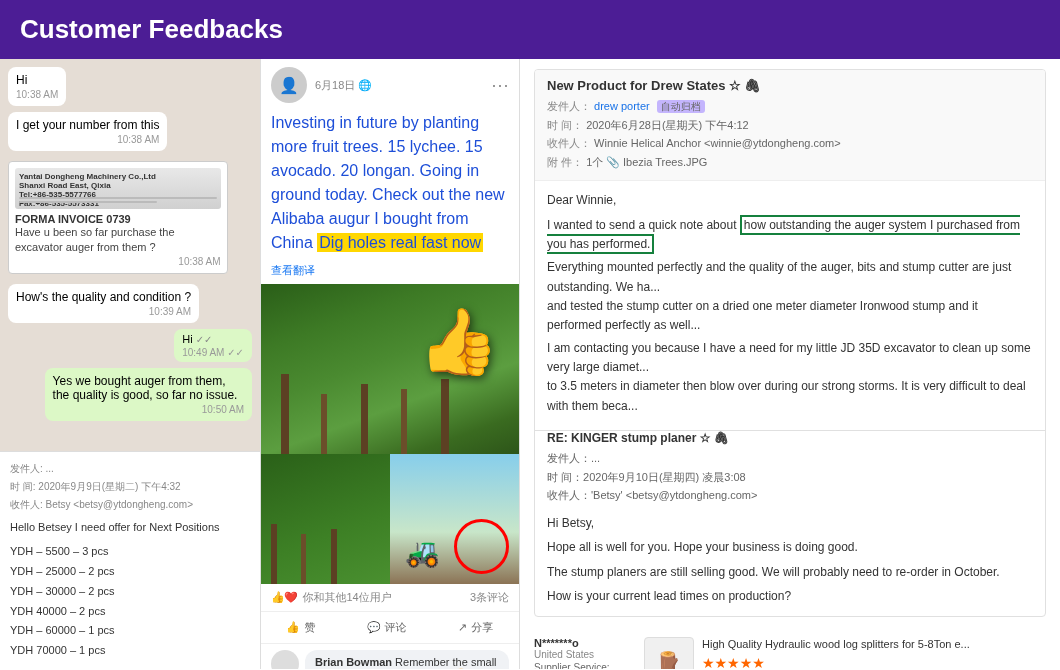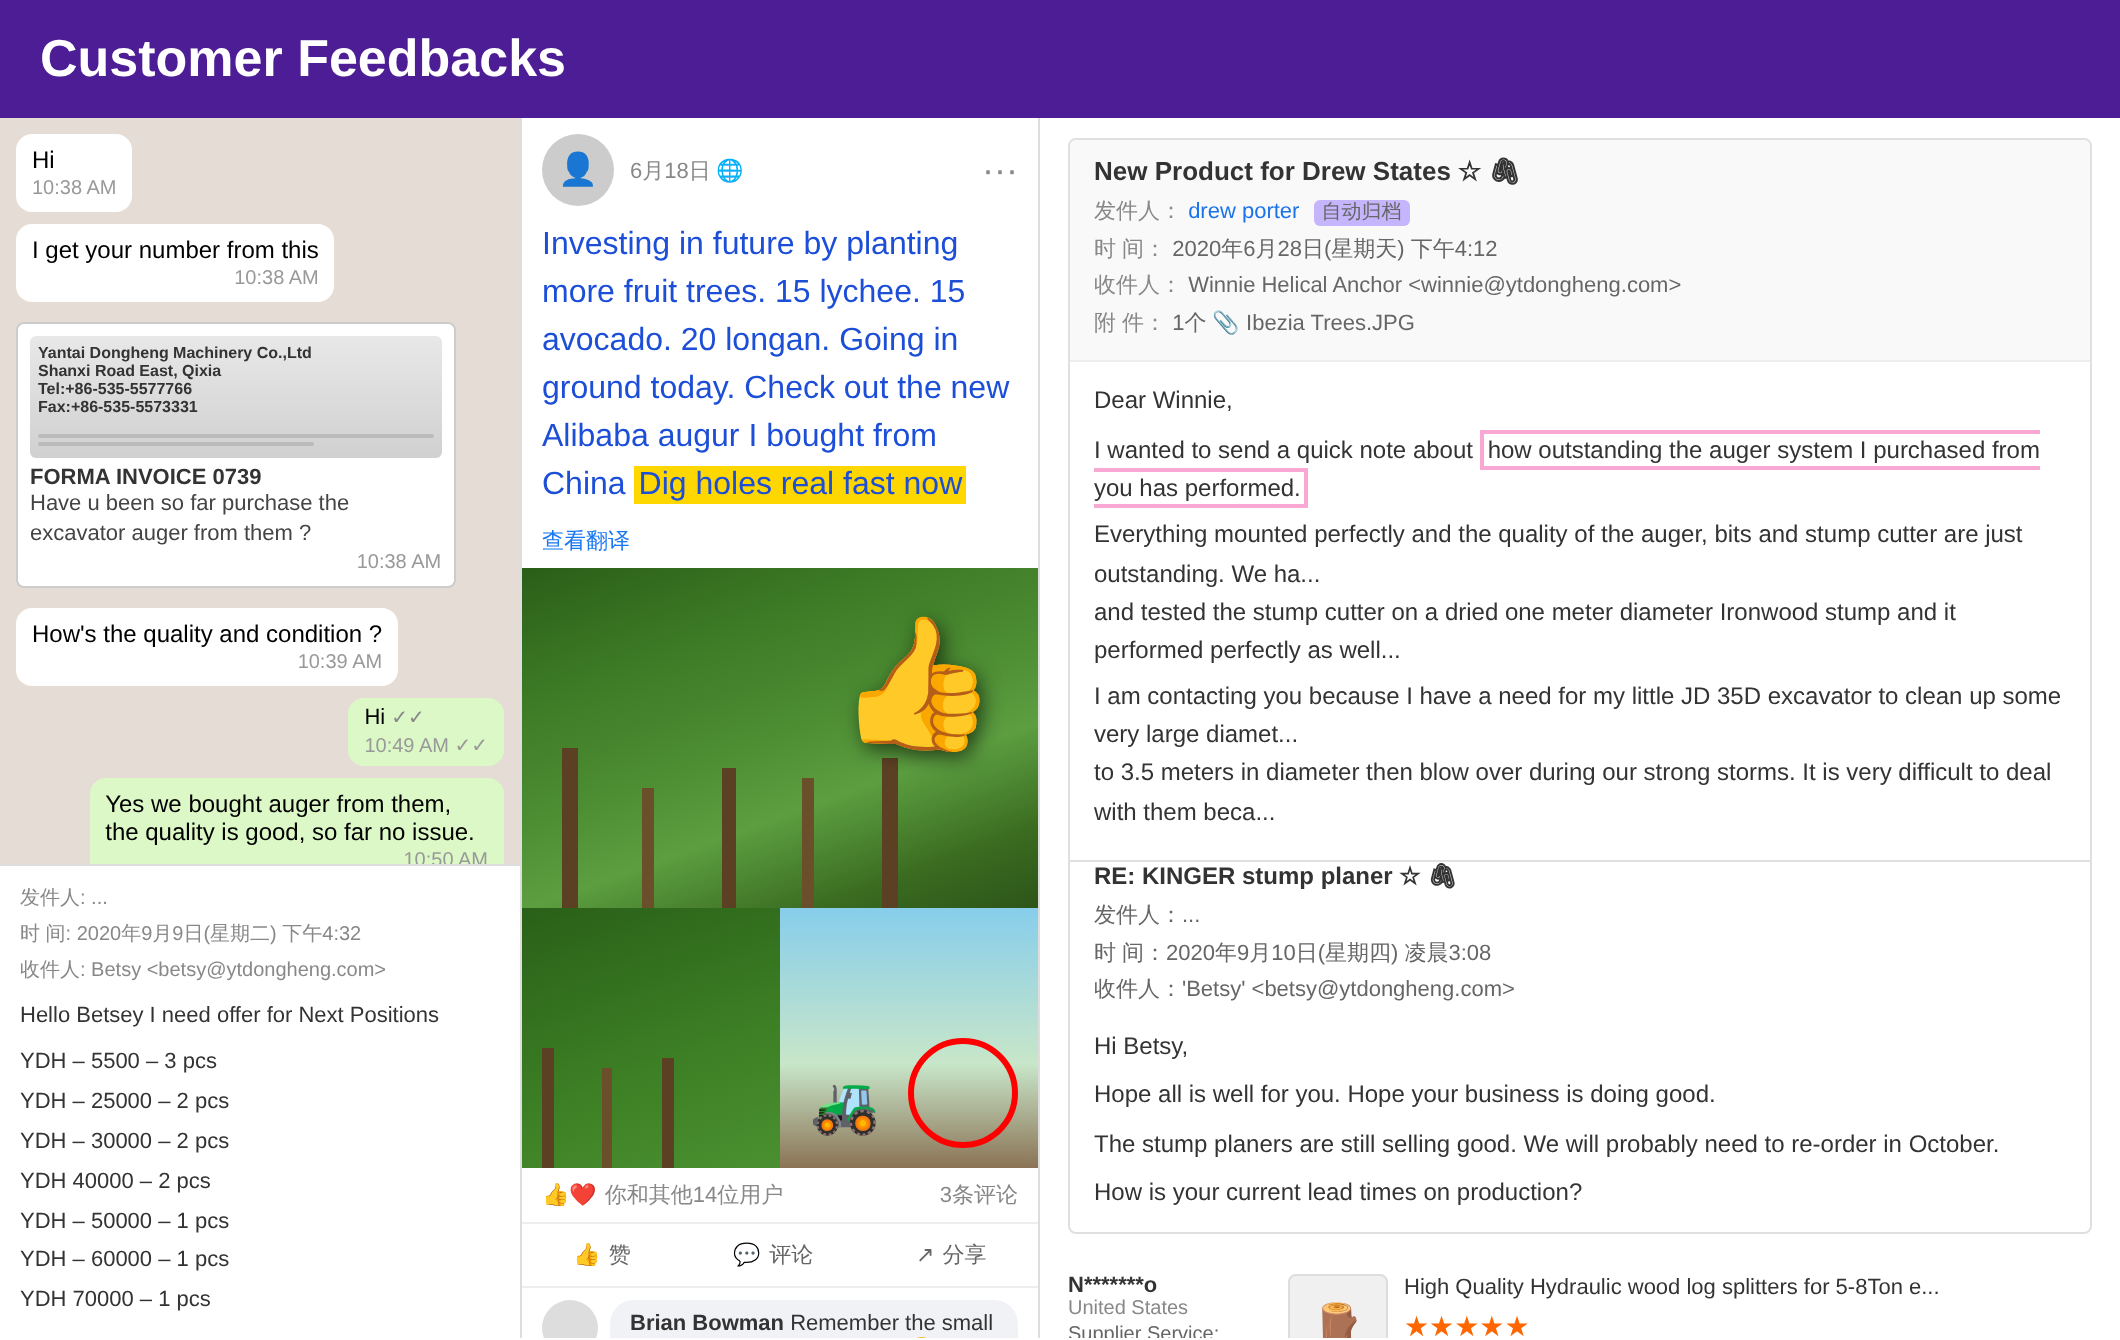--- a/index.html
+++ b/index.html
@@ -272,21 +272,21 @@
       color: #1a73e8;
     }
 
     .email-body {
       padding: 10px 12px;
       font-size: 12px;
       color: #333;
       line-height: 1.6;
     }
     .email-highlight-orange {
-      border: 2px solid #f9a8d4;
+      border: 2px solid #15803d;
       padding: 1px 2px;
     }
 
     
     .reviews-section {
       margin-top: 4px;
     }
 
     .review-item {
       display: flex;
@@ -366,21 +366,21 @@
     .invoice-visual {
       background: #fff;
       border: 1px solid #ccc;
       border-radius: 4px;
       padding: 6px;
       margin: 4px 0;
       width: 90%;
       align-self: flex-start;
     }
     .invoice-img-sim {
-      height: 61px;
+      height: 41px;
       background: linear-gradient(180deg, #e8e8e8 0%, #d0d0d0 100%);
       border-radius: 3px;
       display: flex;
       align-items: center;
       justify-content: center;
       font-size: 10px;
       color: #666;
       margin-bottom: 4px;
       position: relative;
       overflow: hidden;
@@ -462,21 +462,20 @@
       <div class="from-line">
         <span>发件人: ...</span><br>
         <span>时 间: 2020年9月9日(星期二) 下午4:32</span><br>
         <span>收件人: Betsy &lt;betsy@ytdongheng.com&gt;</span>
       </div>
       <div style="margin-bottom:4px; font-size:11px;">Hello Betsey I need offer for Next Positions</div>
       <div style="font-size:11px;">YDH – 5500 – 3 pcs</div>
       <div style="font-size:11px;">YDH – 25000 – 2 pcs</div>
       <div style="font-size:11px;">YDH – 30000 – 2 pcs</div>
       <div style="font-size:11px;">YDH 40000 – 2 pcs</div>
-      <div style="font-size:11px;">YDH – 50000 – 1 pcs</div>
       <div style="font-size:11px;">YDH – 60000 – 1 pcs</div>
       <div style="font-size:11px;">YDH 70000 – 1 pcs</div>
     </div>
   </div>
 
   <div class="middle-panel">
 
     <div class="fb-post-header">
       <div class="fb-avatar">👤</div>
       <div class="fb-post-info">

